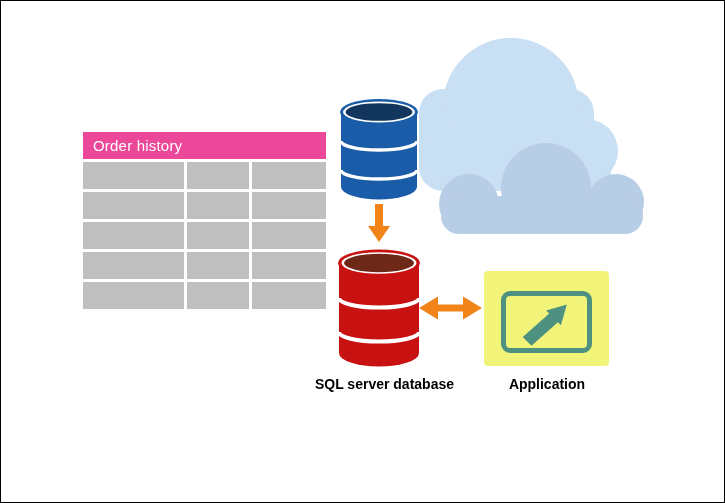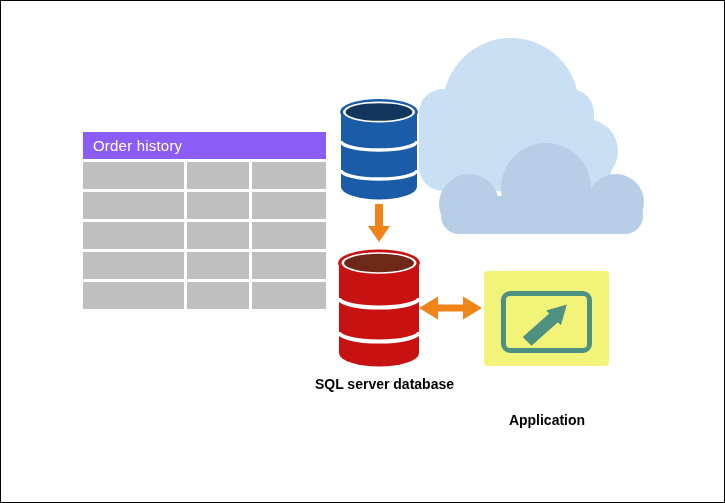--- a/index.html
+++ b/index.html
@@ -27,29 +27,29 @@
     position:absolute;left:17px;top:20px;width:91px;height:62px;
     box-sizing:border-box;border:5px solid #4F9180;border-radius:9px;
     display:flex;align-items:center;justify-content:center;
   }
   
   .caption{
     position:absolute;font-size:14px;font-weight:700;color:#000;
     text-align:center;white-space:nowrap;
   }
   #sql-label{left:293px;top:375px;width:160px;text-align:right;}
-  #app-label{left:476px;top:375px;width:140px;margin-top:36px;}
+  #app-label{left:476px;top:375px;width:140px;}
 </style>
 </head>
 <body>
 
 <div id="canvas">
 
   <div id="order-table">
-    <div class="hdr" style="background-color: #8b5cf6;">Order history</div>
+    <div class="hdr" style="background-color: #ec4899;">Order history</div>
     <div id="order-grid">
         <div style="background-color: rgb(191, 191, 191);"></div>
         <div style="background-color: rgb(191, 191, 191);"></div>
         <div style="background-color: rgb(191, 191, 191);"></div>
         <div style="background-color: rgb(191, 191, 191);"></div>
         <div style="background-color: rgb(191, 191, 191);"></div>
         <div style="background-color: rgb(191, 191, 191);"></div>
         <div style="background-color: rgb(191, 191, 191);"></div>
         <div style="background-color: rgb(191, 191, 191);"></div>
         <div style="background-color: rgb(191, 191, 191);"></div>

